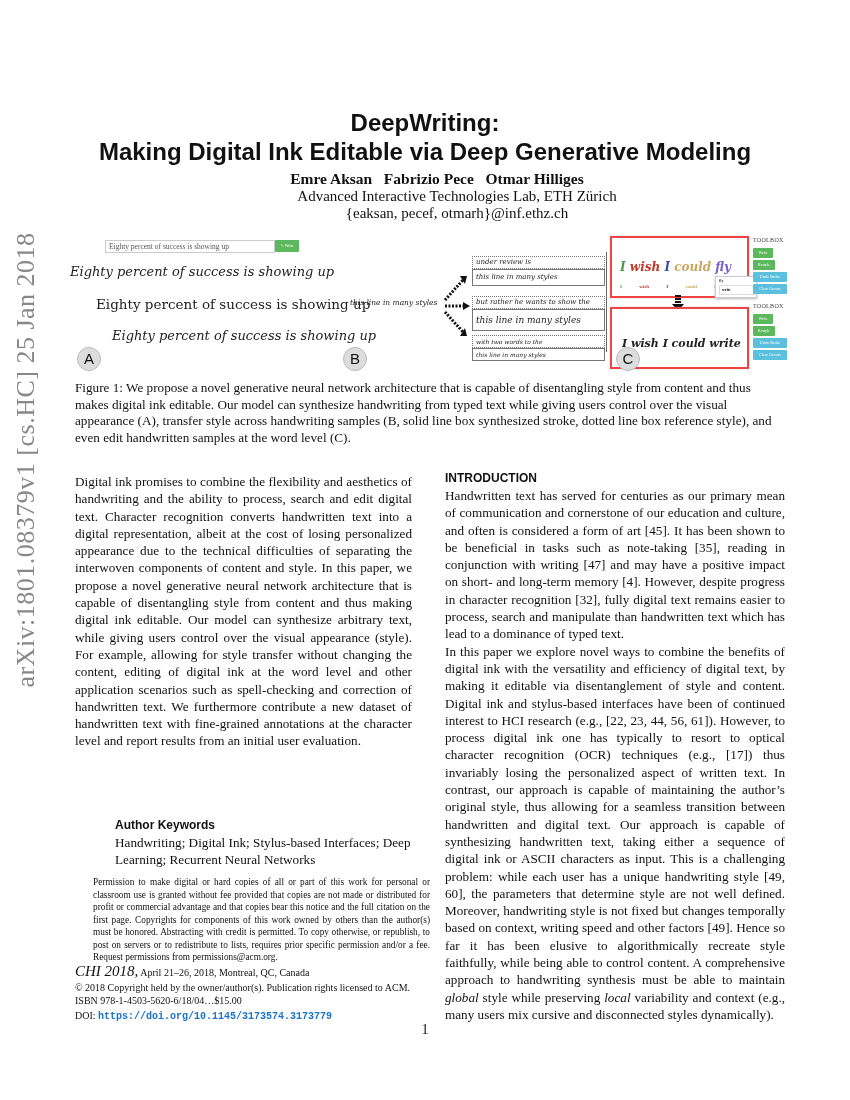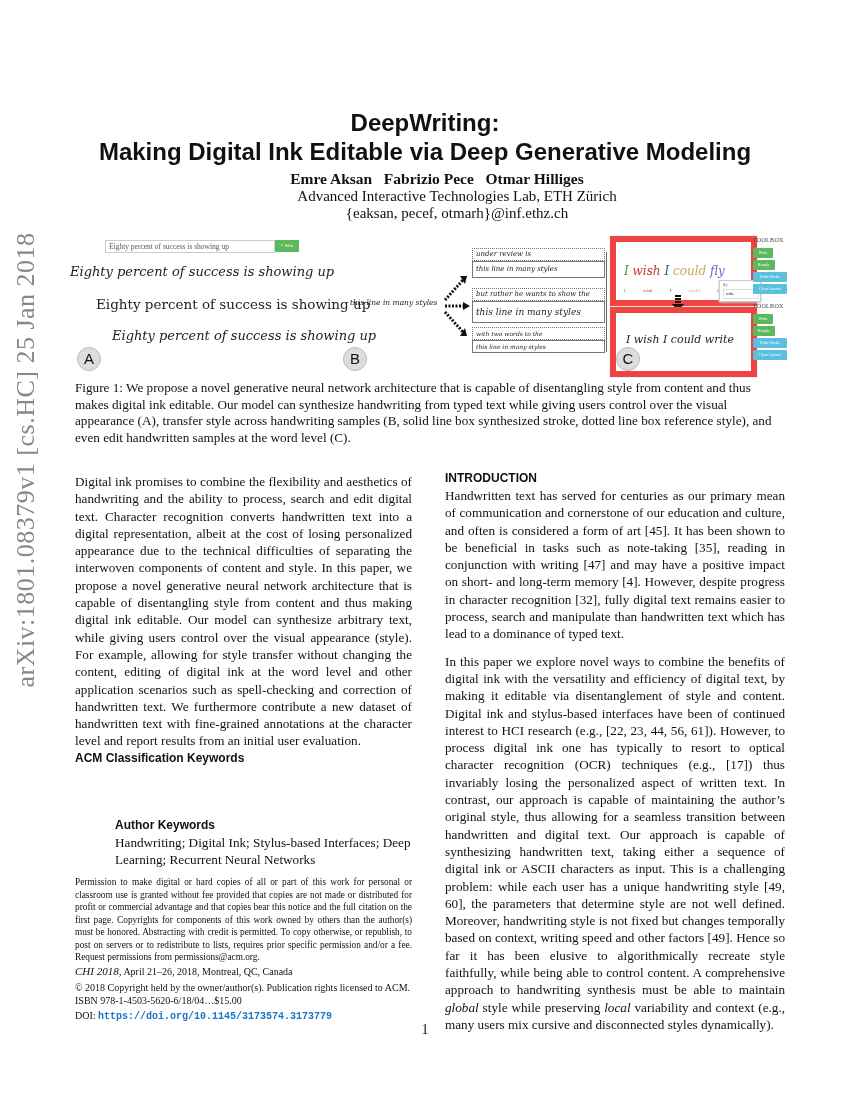--- a/index.html
+++ b/index.html
@@ -9,33 +9,33 @@
   .authors { left:12px; width:850px; text-align:center; top:170px; font-weight:bold; font-size:15.5px; }
   .affil { left:0; width:850px; text-align:center; font-size:15px;padding-left:32px; }
   .sidebar-text { left:6px; top:280px; width:40px; height:360px; }
   .sidebar-text span { position:absolute; left:50%; top:50%; transform:translate(-50%,-50%) rotate(-90deg); white-space:nowrap; font-size:26px; color:#888; letter-spacing:0.5px; }
   .fig { left:60px; top:232px; width:730px; height:140px; }
   .caption { left:75px; top:380px; width:712px; font-size:13.2px; line-height:16.5px; text-align:left; }
   .col { font-size:13.2px; line-height:17.3px; text-align:justify; }
   .col-left { left:75px; width:337px; }
   .col-right { left:445px; width:340px; }
   .sec-head { font-family:"Liberation Sans", sans-serif; font-weight:bold; font-size:12px; line-height:14px; }
-  .small { font-size:9.3px; line-height:12.5px; text-align:justify; }
+  .small { font-size:9.3px; line-height:12.5px; text-align:justify;margin-left:18px; }
   .small2 { font-size:10px; line-height:13px; }
   .doi-link { color:#1a73c9; font-family:"Liberation Mono", monospace; font-weight:bold; font-size:10px; }
   .pagenum { left:415px; top:1022px; font-size:14px; width:20px; text-align:center; }
   
   .hw { font-family:"DejaVu Serif", serif; font-style:italic; color:#222; white-space:nowrap; }
   .circle-label { width:22px; height:22px; border-radius:50%; background:#ddd; border:1px solid #bbb; font-family:"Liberation Sans", sans-serif; font-size:15px; text-align:center; line-height:22px; color:#111; }
   .text-input { border:1px solid #ccc; height:11px; font-size:7.5px; line-height:11px; padding-left:3px; color:#555; background:#fff; }
   .green-btn { background:#5cb85c; color:#fff; font-size:4px; text-align:center; line-height:10px; border-radius:1px; }
   .blue-btn { background:#5bc0de; color:#fff; font-size:4px; text-align:center; line-height:10px; border-radius:1px; }
   .box-dotted { border:1px dotted #777; height:11px; font-size:7px; line-height:11px; padding-left:3px; }
   .box-solid { border:1px solid #777; height:15px; font-size:8px; line-height:15px; padding-left:3px; }
-  .panel { border:6px solid #ef4444; background:#fff; box-shadow:0 0 1px #aaa; }
+  .panel { border:2px solid #ef4444; background:#fff; box-shadow:0 0 1px #aaa;font-weight:bold; }
   .toolbox-label { font-size:6px; color:#444; letter-spacing:0.3px; }
 </style>
 </head>
 <body>
 
 <div class="abs sidebar-text">
   <span>arXiv:1801.08379v1  [cs.HC]  25 Jan 2018</span>
 </div>
 
 <div class="abs title" style="top:108px;">DeepWriting:</div>
@@ -59,21 +59,21 @@
     <div class="abs hw" style="left:5px;top:66px;font-size:7.5px;">this line in many styles</div>
 
     <svg class="abs" style="left:98px;top:42px;" width="28" height="65">
       <line x1="2" y1="26" x2="20" y2="6" stroke="#111" stroke-width="3" stroke-dasharray="2,1.5"></line>
       <polygon points="17,2 24,2 22,10" fill="#111"></polygon>
       <line x1="2" y1="32" x2="20" y2="32" stroke="#111" stroke-width="3" stroke-dasharray="2,1.5"></line>
       <polygon points="20,28 27,32 20,36" fill="#111"></polygon>
       <line x1="2" y1="38" x2="20" y2="58" stroke="#111" stroke-width="3" stroke-dasharray="2,1.5"></line>
       <polygon points="17,62 24,62 22,54" fill="#111"></polygon>
     </svg>
-    <div class="abs" style="left:127px;top:16px;width:133px;">
+    <div class="abs" style="left:127px;top:24px;width:133px;">
       <div class="box-dotted hw" style="font-size:7px;">under review is</div>
       <div class="box-solid hw" style="font-size:7px;">this line in many styles</div>
       <div style="height:10px;"></div>
       <div class="box-dotted hw" style="font-size:7px;">but rather he wants to show the</div>
       <div class="box-solid hw" style="font-size:9px;height:20px;line-height:20px;">this line in many styles</div>
       <div style="height:4px;"></div>
       <div class="box-dotted hw" style="font-size:6px;">with two words to the</div>
       <div class="box-solid hw" style="font-size:6px;height:11px;line-height:11px;">this line in many styles</div>
     </div>
     <div class="abs circle-label" style="left:-2px;top:115px;">B</div>
@@ -105,21 +105,21 @@
     </div>
 
     <svg class="abs" style="left:64px;top:63px;" width="12" height="16">
       <rect x="3" y="0" width="6" height="2" fill="#111"></rect>
       <rect x="3" y="3" width="6" height="2" fill="#111"></rect>
       <rect x="3" y="6" width="6" height="2" fill="#111"></rect>
       <polygon points="0,9 12,9 6,16" fill="#111"></polygon>
     </svg>
 
     <div class="abs panel" style="left:2px;top:75px;width:135px;height:58px;">
-      <div class="abs" style="left:10px;top:20px;font-family:'DejaVu Serif',serif;font-style:italic;font-size:11px;white-space:nowrap;color:#222;">I wish I could write</div>
+      <div class="abs" style="left:10px;top:28px;font-family:'DejaVu Serif',serif;font-style:italic;font-size:11px;white-space:nowrap;color:#222;">I wish I could write</div>
     </div>
     <div class="abs circle-label" style="left:8px;top:115px;">C</div>
 
     <div class="abs" style="left:145px;top:5px;width:36px;">
       <div class="toolbox-label">TOOLBOX</div>
       <div class="green-btn" style="margin-top:5px;width:20px;height:10px;">Write</div>
       <div class="green-btn" style="margin-top:2px;width:22px;height:10px;">Restyle</div>
       <div class="blue-btn" style="margin-top:2px;width:34px;height:10px;">Undo Stroke</div>
       <div class="blue-btn" style="margin-top:2px;width:34px;height:10px;">Clear Canvas</div>
     </div>
@@ -134,39 +134,38 @@
   </div>
 </div>
 
 <div class="abs caption">Figure 1: We propose a novel generative neural network architecture that is capable of disentangling style from content and thus makes digital ink editable. Our model can synthesize handwriting from typed text while giving users control over the visual appearance (A), transfer style across handwriting samples (B, solid line box synthesized stroke, dotted line box reference style), and even edit handwritten samples at the word level (C).</div>
 
 <div class="abs col col-left" style="top:471px;">
   <div style="margin-top:2px;">Digital ink promises to combine the flexibility and aesthetics of handwriting and the ability to process, search and edit digital text. Character recognition converts handwritten text into a digital representation, albeit at the cost of losing personalized appearance due to the technical difficulties of separating the interwoven components of content and style. In this paper, we propose a novel generative neural network architecture that is capable of disentangling style from content and thus making digital ink editable. Our model can synthesize arbitrary text, while giving users control over the visual appearance (style). For example, allowing for style transfer without changing the content, editing of digital ink at the word level and other application scenarios such as spell-checking and correction of handwritten text. We furthermore contribute a new dataset of handwritten text with fine-grained annotations at the character level and report results from an initial user evaluation.</div>
 </div>
 
 <div class="abs col col-left" style="top:751px;">
-  <div class="sec-head">ACM Classification Keywords</div>
 </div>
 
 <div class="abs col col-left" style="top:818px;text-align:left;margin-left:40px;">
   <div class="sec-head">Author Keywords</div>
   <div style="margin-top:2px;">Handwriting; Digital Ink; Stylus-based Interfaces; Deep Learning; Recurrent Neural Networks</div>
 </div>
 
 <div class="abs col-left small" style="top:876px;">Permission to make digital or hard copies of all or part of this work for personal or classroom use is granted without fee provided that copies are not made or distributed for profit or commercial advantage and that copies bear this notice and the full citation on the first page. Copyrights for components of this work owned by others than the author(s) must be honored. Abstracting with credit is permitted. To copy otherwise, or republish, to post on servers or to redistribute to lists, requires prior specific permission and/or a fee. Request permissions from permissions@acm.org.</div>
 <div class="abs col-left small2" style="top:965px;">
-  <i style="font-size:11px;">CHI 2018,</i><span> April 21–26, 2018, Montreal, QC, Canada</span>
+  <i style="font-size:15px;">CHI 2018,</i><span> April 21–26, 2018, Montreal, QC, Canada</span>
 </div>
 <div class="abs col-left small2" style="top:981px;">© 2018 Copyright held by the owner/author(s). Publication rights licensed to ACM.</div>
 <div class="abs col-left small2" style="top:994px;">ISBN 978-1-4503-5620-6/18/04…$15.00</div>
 <div class="abs col-left small2" style="top:1009px;">
   <span>DOI: </span><a class="doi-link">https://doi.org/10.1145/3173574.3173779</a>
 </div>
 
 <div class="abs col col-right" style="top:471px;">
   <div class="sec-head">INTRODUCTION</div>
   <div style="margin-top:2px;">Handwritten text has served for centuries as our primary mean of communication and cornerstone of our education and culture, and often is considered a form of art [45]. It has been shown to be beneficial in tasks such as note-taking [35], reading in conjunction with writing [47] and may have a positive impact on short- and long-term memory [4]. However, despite progress in character recognition [32], fully digital text remains easier to process, search and manipulate than handwritten text which has lead to a dominance of typed text.</div>
-  <div style="margin-top:10px;">
+  <div style="">
     <span>In this paper we explore novel ways to combine the benefits of digital ink with the versatility and efficiency of digital text, by making it editable via disentanglement of style and content. Digital ink and stylus-based interfaces have been of continued interest to HCI research (e.g., [22, 23, 44, 56, 61]). However, to process digital ink one has typically to resort to optical character recognition (OCR) techniques (e.g., [17]) thus invariably losing the personalized aspect of written text. In contrast, our approach is capable of maintaining the author’s original style, thus allowing for a seamless transition between handwritten and digital text. Our approach is capable of synthesizing handwritten text, taking either a sequence of digital ink or ASCII characters as input. This is a challenging problem: while each user has a unique handwriting style [49, 60], the parameters that determine style are not well defined. Moreover, handwriting style is not fixed but changes temporally based on context, writing speed and other factors [49]. Hence so far it has been elusive to algorithmically recreate style faithfully, while being able to control content. A comprehensive approach to handwriting synthesis must be able to maintain </span><i>global</i><span> style while preserving </span><i>local</i><span> variability and context (e.g., many users mix cursive and disconnected styles dynamically).</span>
   </div>
 </div>
 
 <div class="abs pagenum">1</div>
 
 </body></html>

